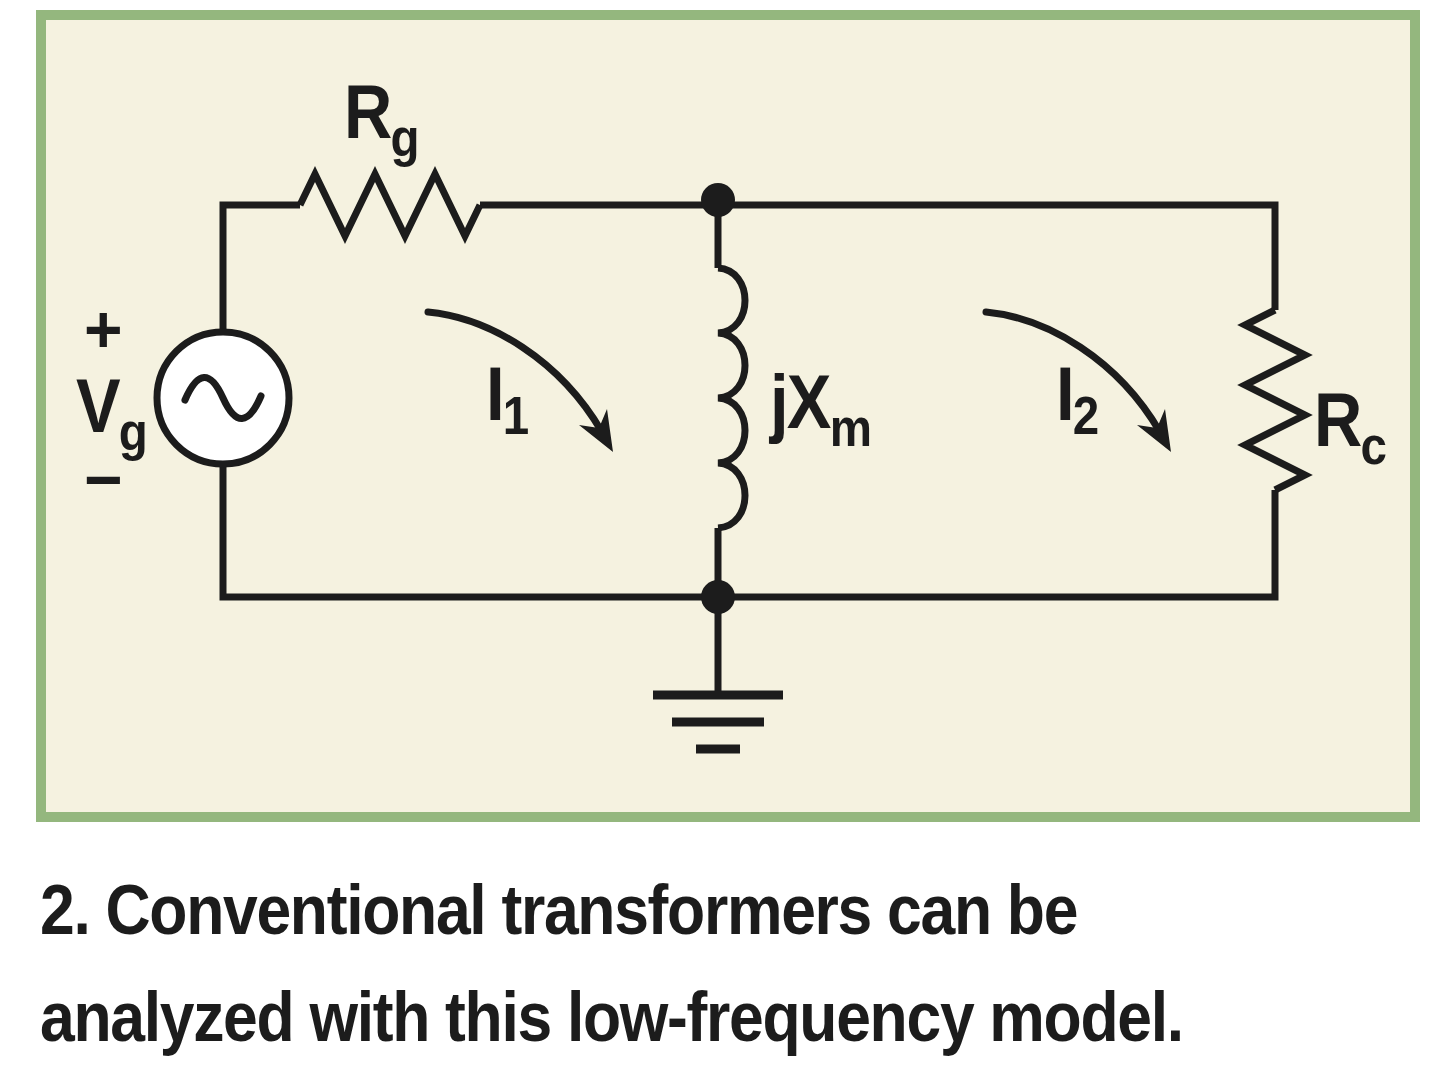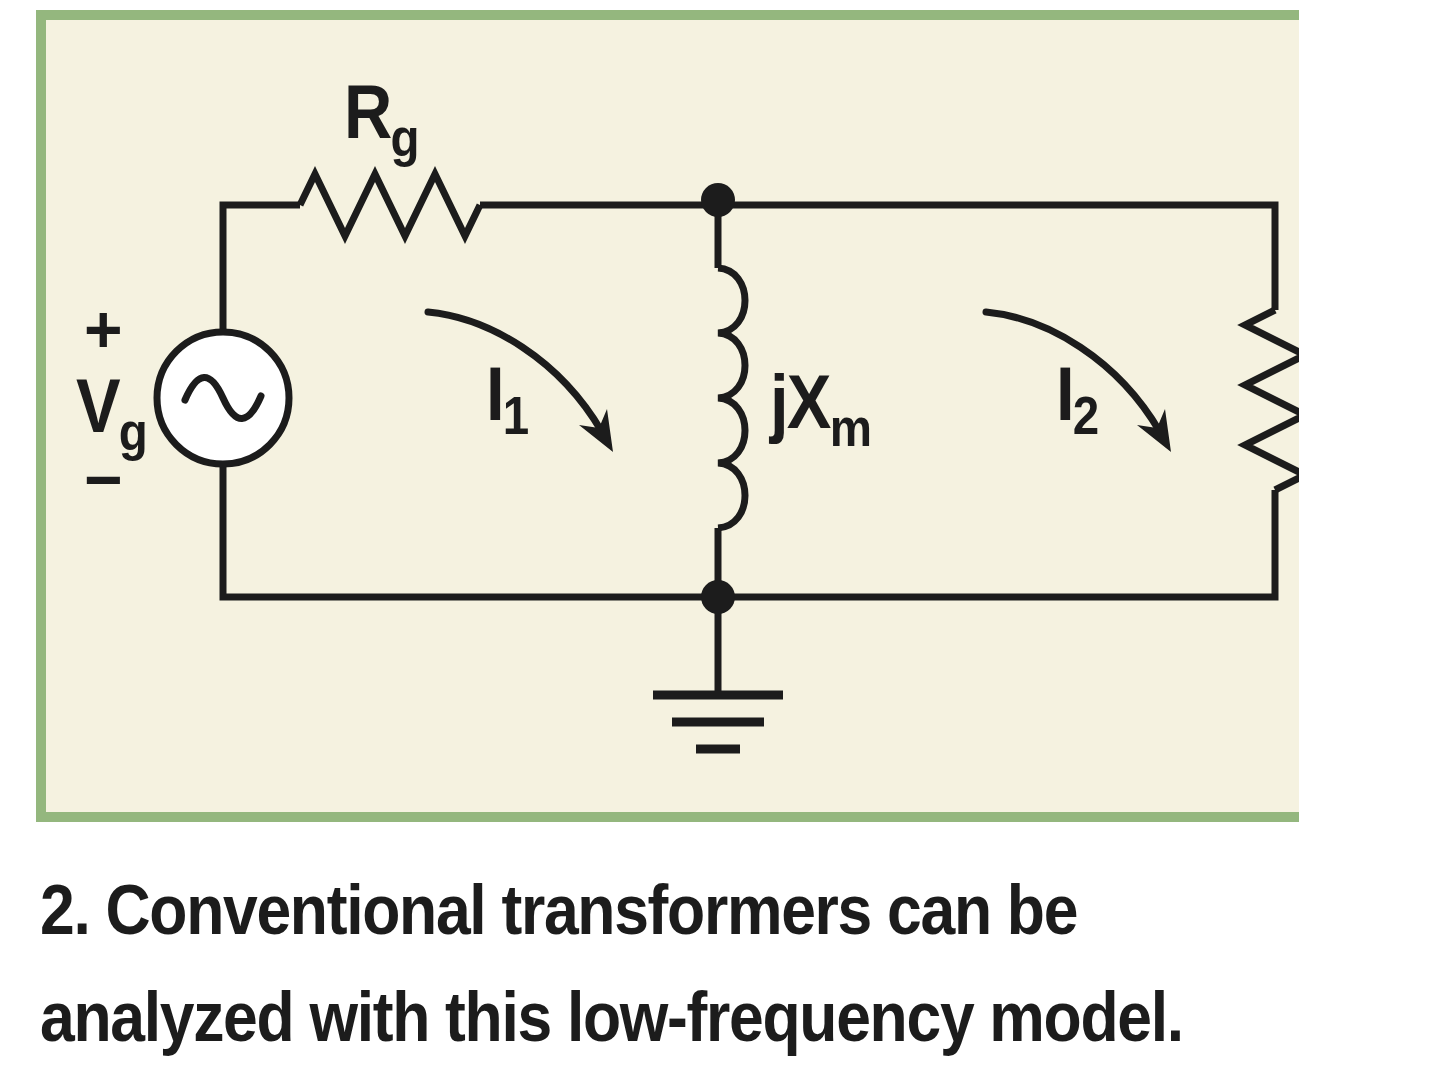--- a/index.html
+++ b/index.html
@@ -4,21 +4,21 @@
 <style>
   :root{
     --panel-background:#f5f2e0;
     --panel-border:#94b77e;
     --ink:#1c1c1c;
     --page-background:#ffffff;
   }
   html,body{margin:0;padding:0;}
   body{background:var(--page-background);font-family:"Liberation Sans",sans-serif;}
   .stage{
-    position:relative;width:1299px;height:1077px;
+    position:relative;width:1440px;height:1077px;
     background:var(--page-background);overflow:hidden;
   }
   .figure-panel{
     position:absolute;left:36px;top:10px;width:1384px;height:812px;
     background:var(--panel-background);
     border:10px solid var(--panel-border);
     box-sizing:border-box;
   }
   svg.circuit{position:absolute;left:0;top:0;display:block;}
   .wire{fill:none;stroke:var(--ink);stroke-width:7;stroke-linecap:butt;stroke-linejoin:miter;}

